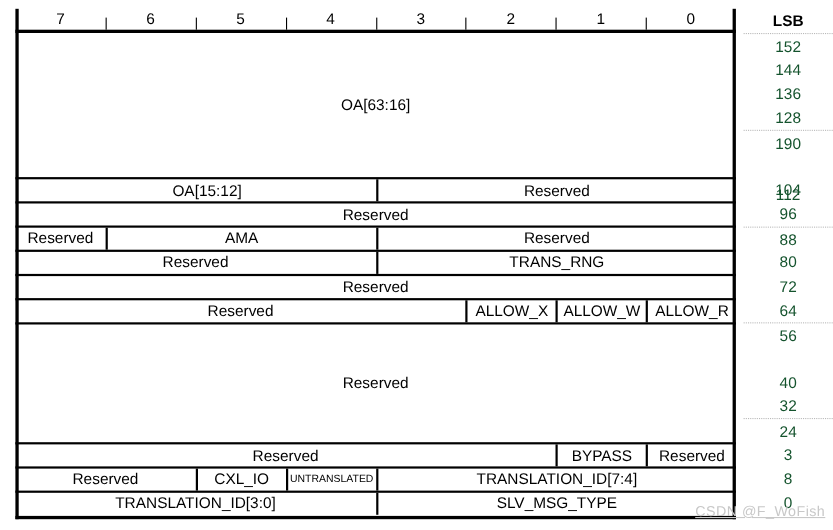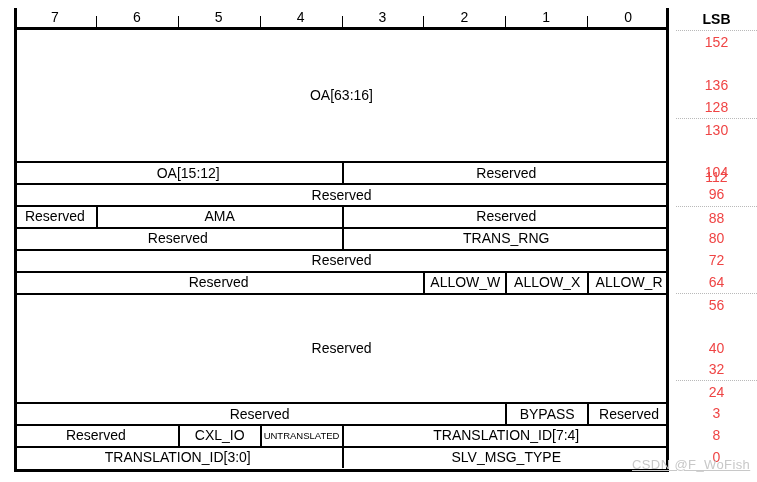--- a/index.html
+++ b/index.html
@@ -127,21 +127,21 @@
   }
   .lsb-cell {
     position: absolute;
     left: 0;
     width: 81px;
     display: flex;
     align-items: center;
     justify-content: center;
     font-size: 14px;
     line-height: 1;
-    color: #ef4444;
+    color: #14532d;
   }
   .lsb-cell.head {
     font-weight: bold;
     color: #000;
   }
   .lsb-cell.sep {
     border-top: 1px dotted #b9b9b9;
   }
 
   
@@ -194,22 +194,22 @@
       </div>
       <div class="row" style="top: 197.1px; height: 21.9px;">
         <div class="cell" style="width: 327.5px; flex: 0 0 327.5px;">Reserved</div>
         <div class="cell" style="width: 327.5px; flex: 0 0 327.5px;">TRANS_RNG</div>
       </div>
       <div class="row" style="top: 219px; height: 21.9px;">
         <div class="cell" style="width: 655px; flex: 0 0 655px;">Reserved</div>
       </div>
       <div class="row" style="top: 240.9px; height: 21.9px;">
         <div class="cell" style="width: 409.375px; flex: 0 0 409.375px;">Reserved</div>
+        <div class="cell" style="width: 81.875px; flex: 0 0 81.875px;">ALLOW_X</div>
         <div class="cell" style="width: 81.875px; flex: 0 0 81.875px;">ALLOW_W</div>
-        <div class="cell" style="width: 81.875px; flex: 0 0 81.875px;">ALLOW_X</div>
         <div class="cell" style="width: 81.875px; flex: 0 0 81.875px;">ALLOW_R</div>
       </div>
       <div class="row" style="top: 262.8px; height: 109.5px;">
         <div class="cell" style="width: 655px; flex: 0 0 655px;">Reserved</div>
       </div>
       <div class="row" style="top: 372.3px; height: 21.9px;">
         <div class="cell" style="width: 491.25px; flex: 0 0 491.25px;">Reserved</div>
         <div class="cell" style="width: 81.875px; flex: 0 0 81.875px;">BYPASS</div>
         <div class="cell" style="width: 81.875px; flex: 0 0 81.875px;">Reserved</div>
       </div>
@@ -221,23 +221,24 @@
       </div>
       <div class="row" style="top: 416.1px; height: 21.9px;">
         <div class="cell" style="width: 327.5px; flex: 0 0 327.5px;">TRANSLATION_ID[3:0]</div>
         <div class="cell" style="width: 327.5px; flex: 0 0 327.5px;">SLV_MSG_TYPE</div>
       </div>
     </div>
 
   <div class="lsb-col">
       <div class="lsb-cell head" style="top: 0px; height: 22px;">LSB</div>
       <div class="lsb-cell sep" style="top: 22px; height: 21.9px;">152</div>
+      <div class="lsb-cell" style="top: 43.9px; height: 21.9px;">144</div>
       <div class="lsb-cell" style="top: 65.8px; height: 21.9px;">136</div>
       <div class="lsb-cell" style="top: 87.7px; height: 21.9px;">128</div>
-      <div class="lsb-cell sep" style="top: 109.6px; height: 21.9px;">130</div>
+      <div class="lsb-cell sep" style="top: 109.6px; height: 21.9px;">190</div>
       <div class="lsb-cell" style="top: 130px; height: 21.9px; margin-top: 28px;">112</div>
       <div class="lsb-cell" style="top: 153.4px; height: 21.9px;">104</div>
       <div class="lsb-cell" style="top: 175.3px; height: 21.9px;">96</div>
       <div class="lsb-cell sep" style="top: 198px; height: 21.9px;">88</div>
       <div class="lsb-cell" style="top: 219.1px; height: 21.9px;">80</div>
       <div class="lsb-cell" style="top: 241px; height: 21.9px; text-align: right;">72</div>
       <div class="lsb-cell" style="top: 262.9px; height: 21.9px;">64</div>
       <div class="lsb-cell sep" style="top: 284.8px; height: 21.9px;">56</div>
       <div class="lsb-cell" style="top: 328.6px; height: 21.9px;">40</div>
       <div class="lsb-cell" style="top: 350.5px; height: 21.9px;">32</div>

